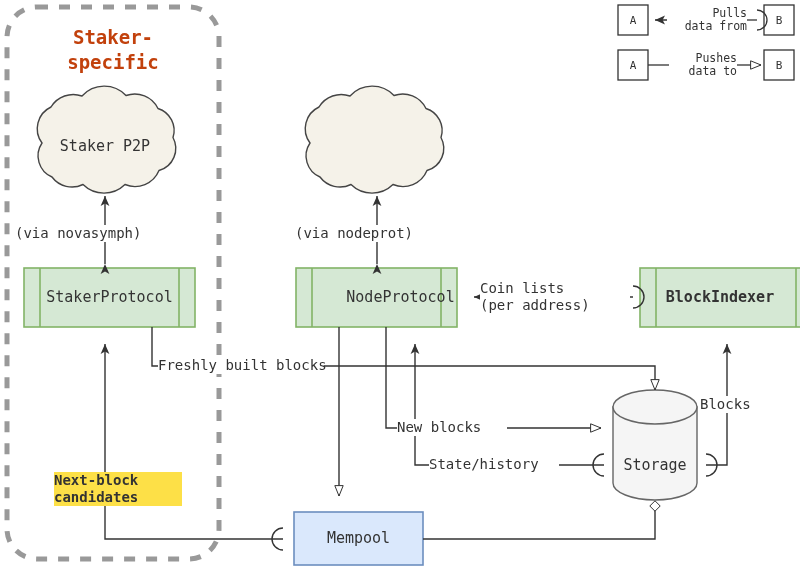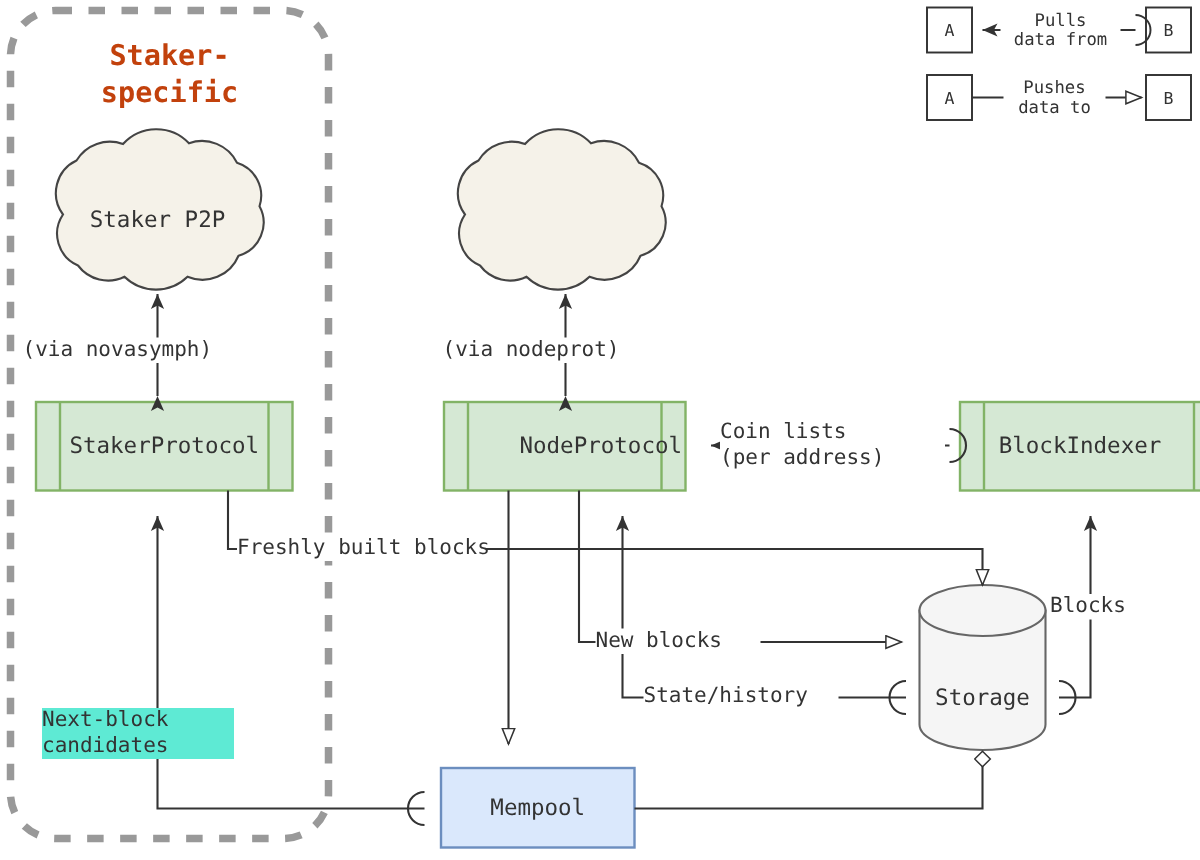--- a/index.html
+++ b/index.html
@@ -7,21 +7,21 @@
        font-family:"DejaVu Sans Mono","Liberation Mono",monospace;}
   #stage{position:relative;width:800px;height:573px;}
   #stage svg{position:absolute;left:0;top:0;}
   .lbl{position:absolute;color:#333333;font-size:14px;line-height:17px;
        white-space:pre;pointer-events:none;}
   .nodelbl{position:absolute;color:#333333;font-size:15px;line-height:18px;
        text-align:center;white-space:pre;}
   .zone-title{position:absolute;color:#c2410c;font-size:19px;font-weight:bold;
        line-height:25px;text-align:center;white-space:pre;}
   .leg{position:absolute;color:#333333;font-size:11.5px;line-height:13px;
-       text-align:center;white-space:pre;}
+       text-align:right;white-space:pre;}
   .legbox{position:absolute;color:#333333;font-size:11px;line-height:11px;
        text-align:center;}
 </style>
 </head>
 <body>
 
 <div id="stage">
 
 <svg width="800" height="573" viewBox="0 0 800 573">
   <defs>
@@ -136,41 +136,41 @@
   </g>
 </svg>
 
 <div class="zone-title" style="left:7px;top:25px;width:212px;">Staker-
 specific</div>
 
 <div class="nodelbl" style="left:22px;top:137px;width:166px;">Staker P2P</div>
 
 <div class="nodelbl" style="left:40px;top:288px;width:139px;">StakerProtocol</div>
 <div class="nodelbl" style="left:312px;top:288px;width:129px;padding-left:24px;">NodeProtocol</div>
-<div class="nodelbl" style="left:656px;top:288px;width:128px;">BlockIndexer</div>
+<div class="nodelbl" style="left:656px;top:288px;width:128px;font-weight:bold;">BlockIndexer</div>
 
 <div class="nodelbl" style="left:613px;top:456px;width:84px;">Storage</div>
 <div class="nodelbl" style="left:294px;top:529px;width:129px;">Mempool</div>
 
 <div class="lbl" style="left:15px;top:225px;width:180px;background:#ffffff;">(via novasymph)</div>
 <div class="lbl" style="left:295px;top:225px;width:165px;background:#ffffff;">(via nodeprot)</div>
 
 <div class="lbl" style="left:480px;top:280px;width:150px;background:#ffffff;">Coin lists
 (per address)</div>
 
 <div class="lbl" style="left:158px;top:357px;width:166px;background:#ffffff;">Freshly built blocks</div>
 
 
 <div class="lbl" style="left:397px;top:419px;width:110px;background:#ffffff;">New blocks</div>
 
 <div class="lbl" style="left:429px;top:456px;width:130px;background:#ffffff;">State/history</div>
 
 <div class="lbl" style="left:700px;top:396px;width:60px;background:#ffffff;">Blocks</div>
 
-<div class="lbl" style="left:28px;top:472px;width:128px;background:#5eead4;">Next-block
+<div class="lbl" style="left:54px;top:472px;width:128px;background:#fde047;font-weight:bold;">Next-block
 candidates</div>
 
 <div class="legbox" style="left:618px;top:15px;width:30px;">A</div>
 <div class="legbox" style="left:764px;top:15px;width:30px;">B</div>
 <div class="leg" style="left:667px;top:7px;width:80px;background:#ffffff;">Pulls
 data from</div>
 
 <div class="legbox" style="left:618px;top:60px;width:30px;">A</div>
 <div class="legbox" style="left:764px;top:60px;width:30px;">B</div>
 <div class="leg" style="left:669px;top:52px;width:68px;background:#ffffff;">Pushes

